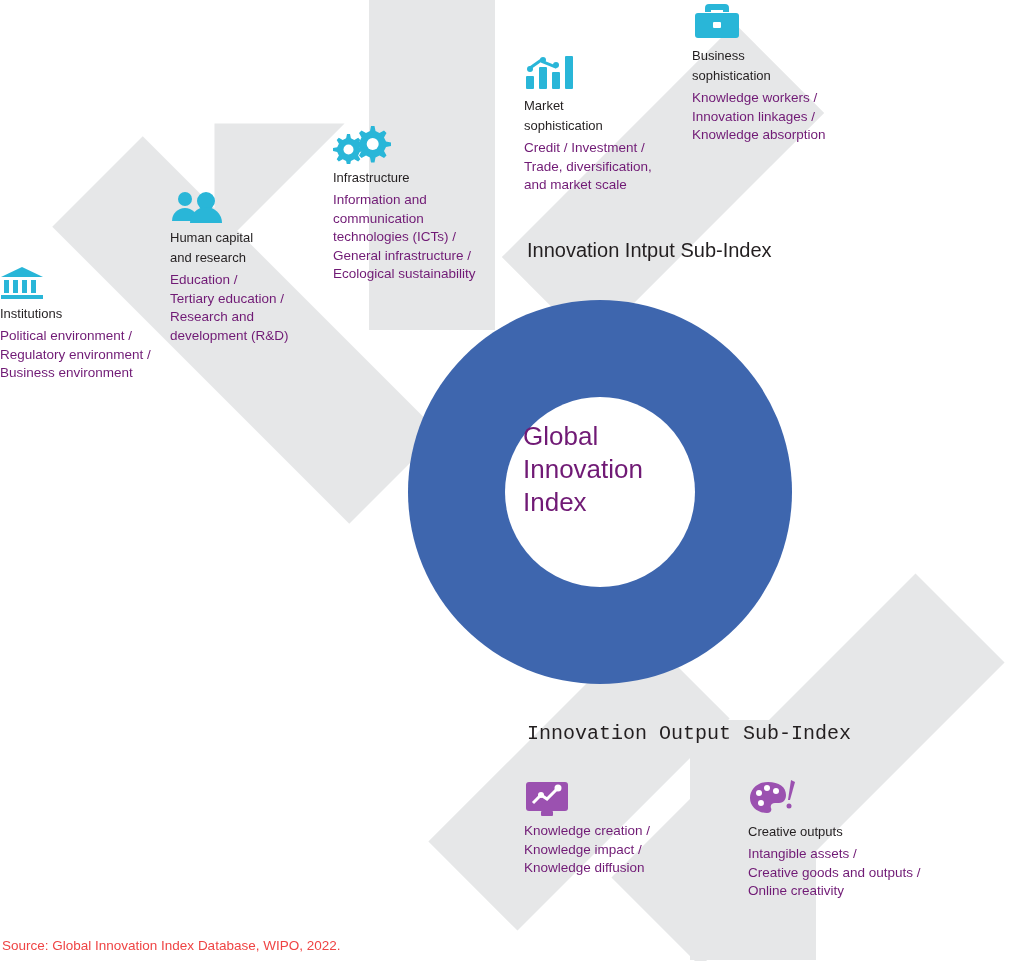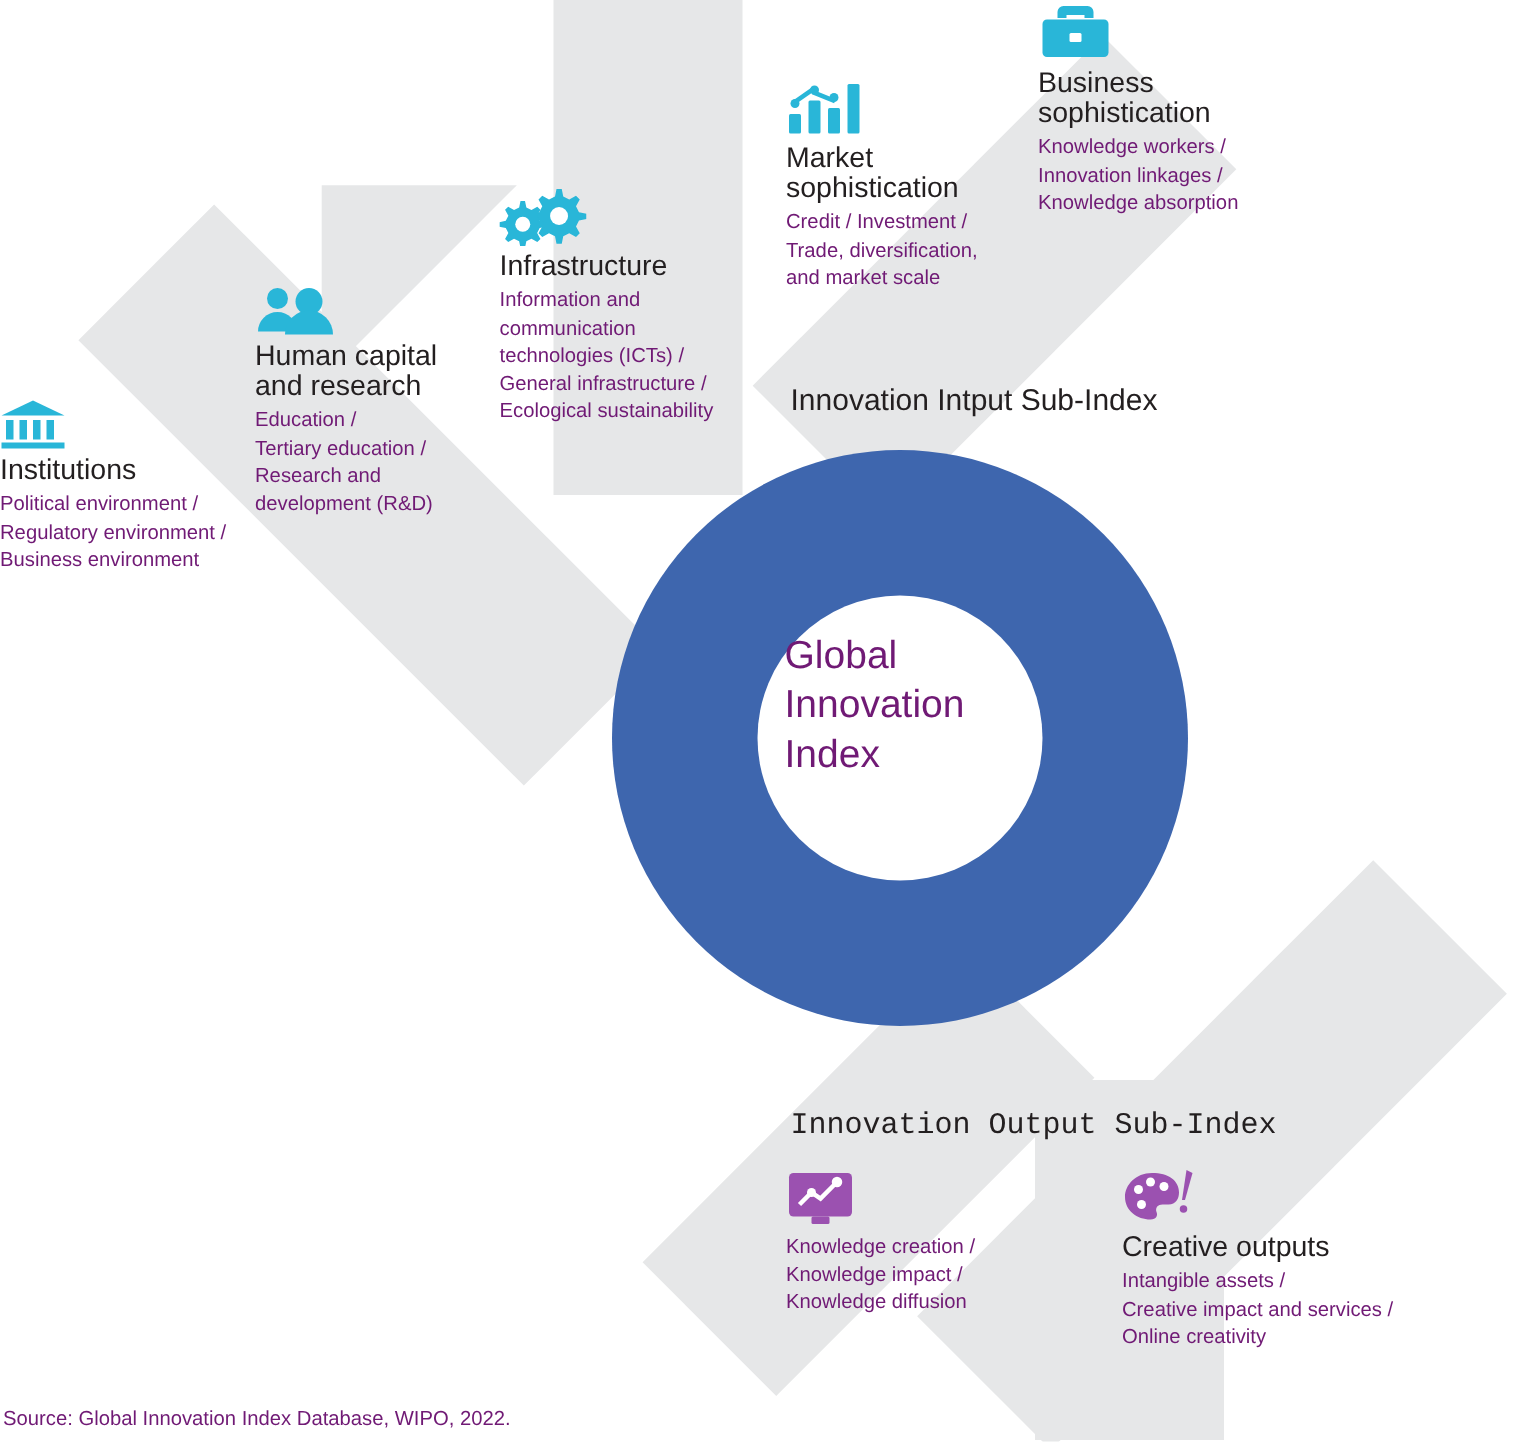--- a/index.html
+++ b/index.html
@@ -128,21 +128,21 @@
 
   
   .pillar {
     position: absolute;
   }
   .pillar .icon {
     display: block;
     margin-bottom: 4px;
   }
   .pillar .title {
-    font-size: 19px;
+    font-size: 13px;
     line-height: 20px;
     color: #231f20;
     margin-bottom: 3px;
   }
   .pillar .desc {
     font-size: 13.5px;
     line-height: 18.5px;
     color: #701a75;
   }
 
@@ -154,32 +154,31 @@
   #pillar-business     { left: 692px; top: 0px;   width: 180px; }
   #pillar-knowledge    { left: 524px; top: 778px; width: 200px; }
   #pillar-creative     { left: 748px; top: 778px; width: 200px; }
 
   
   .subindex {
     position: absolute;
     font-size: 20px;
     color: #231f20;
     line-height: 24px;
-    margin-top: 17px;
   }
   #subindex-input  { left: 527px; top: 238px; }
   #subindex-output { left: 527px; top: 722px; font-family: Liberation Mono, monospace; }
 
   
   #source-note {
     position: absolute;
     left: 2px;
     top: 938px;
     font-size: 13.5px;
-    color: #701a75;
+    color: #ef4444;
   }
 
   svg { display: block; }
 </style>
 </head>
 <body>
 
 <div id="canvas">
 
   <div class="band band-ul"></div>
@@ -316,19 +315,19 @@
         <circle cx="11" cy="15" r="3" fill="#ffffff"></circle>
         <circle cx="19" cy="10" r="3" fill="#ffffff"></circle>
         <circle cx="28" cy="13" r="3" fill="#ffffff"></circle>
         <circle cx="13" cy="25" r="3" fill="#ffffff"></circle>
         <path d="M43 2 l4 2 -5 18 -2 0 z" fill="#9b51b0"></path>
         <circle cx="41" cy="28" r="2.5" fill="#9b51b0"></circle>
       </svg>
     </span>
     <div class="title" style="white-space:pre-line">Creative outputs</div>
     <div class="desc" style="white-space:pre-line">Intangible assets /
-Creative impact and services /
+Creative goods and outputs /
 Online creativity</div>
   </div>
 
   <div id="source-note">Source: Global Innovation Index Database, WIPO, 2022.</div>
 
 </div>
 
 </body></html>

